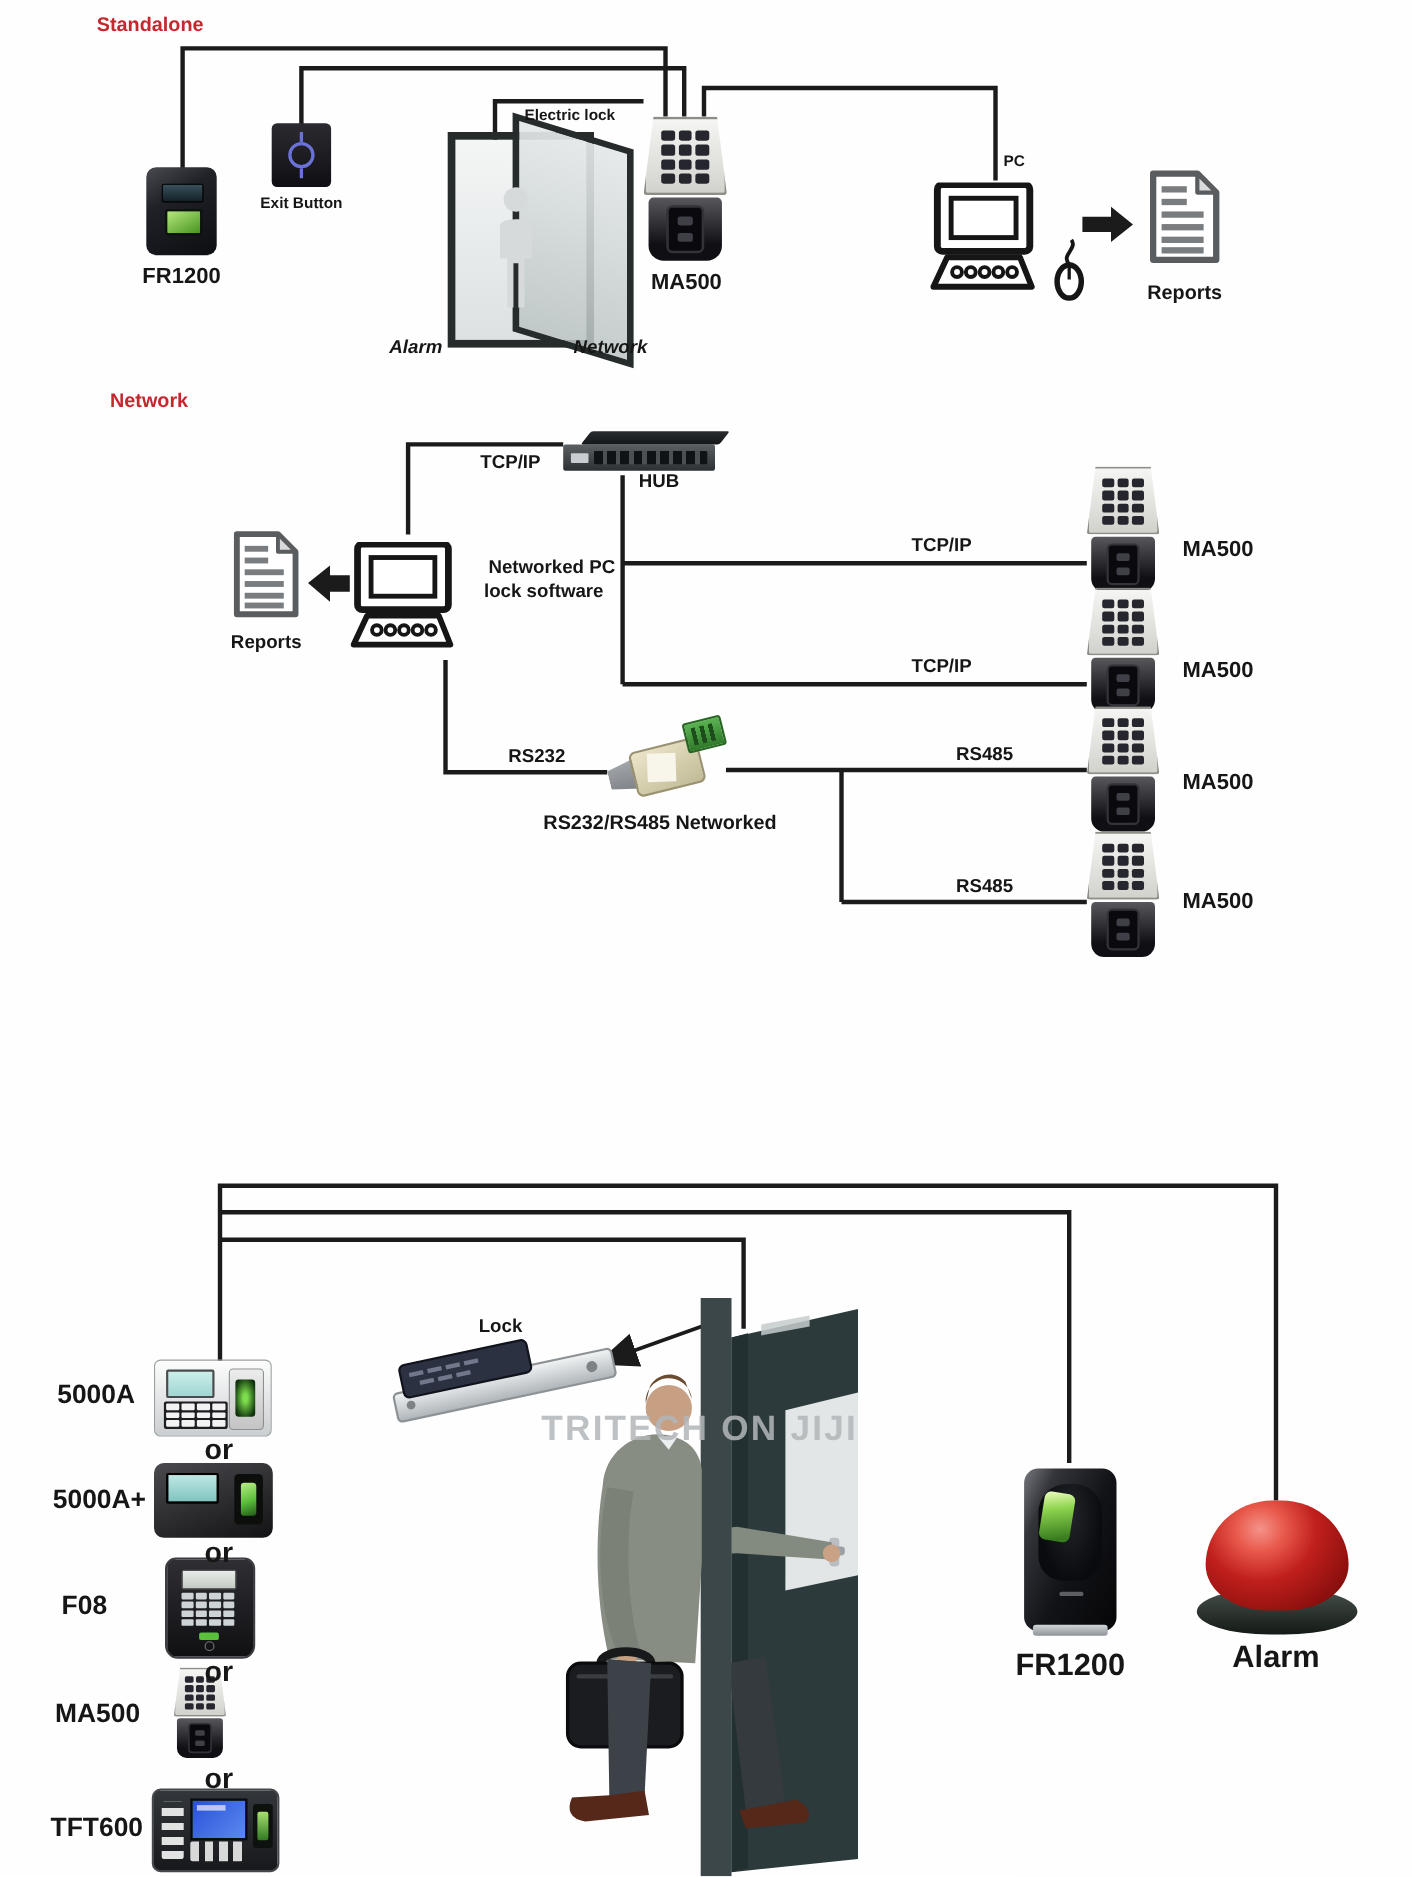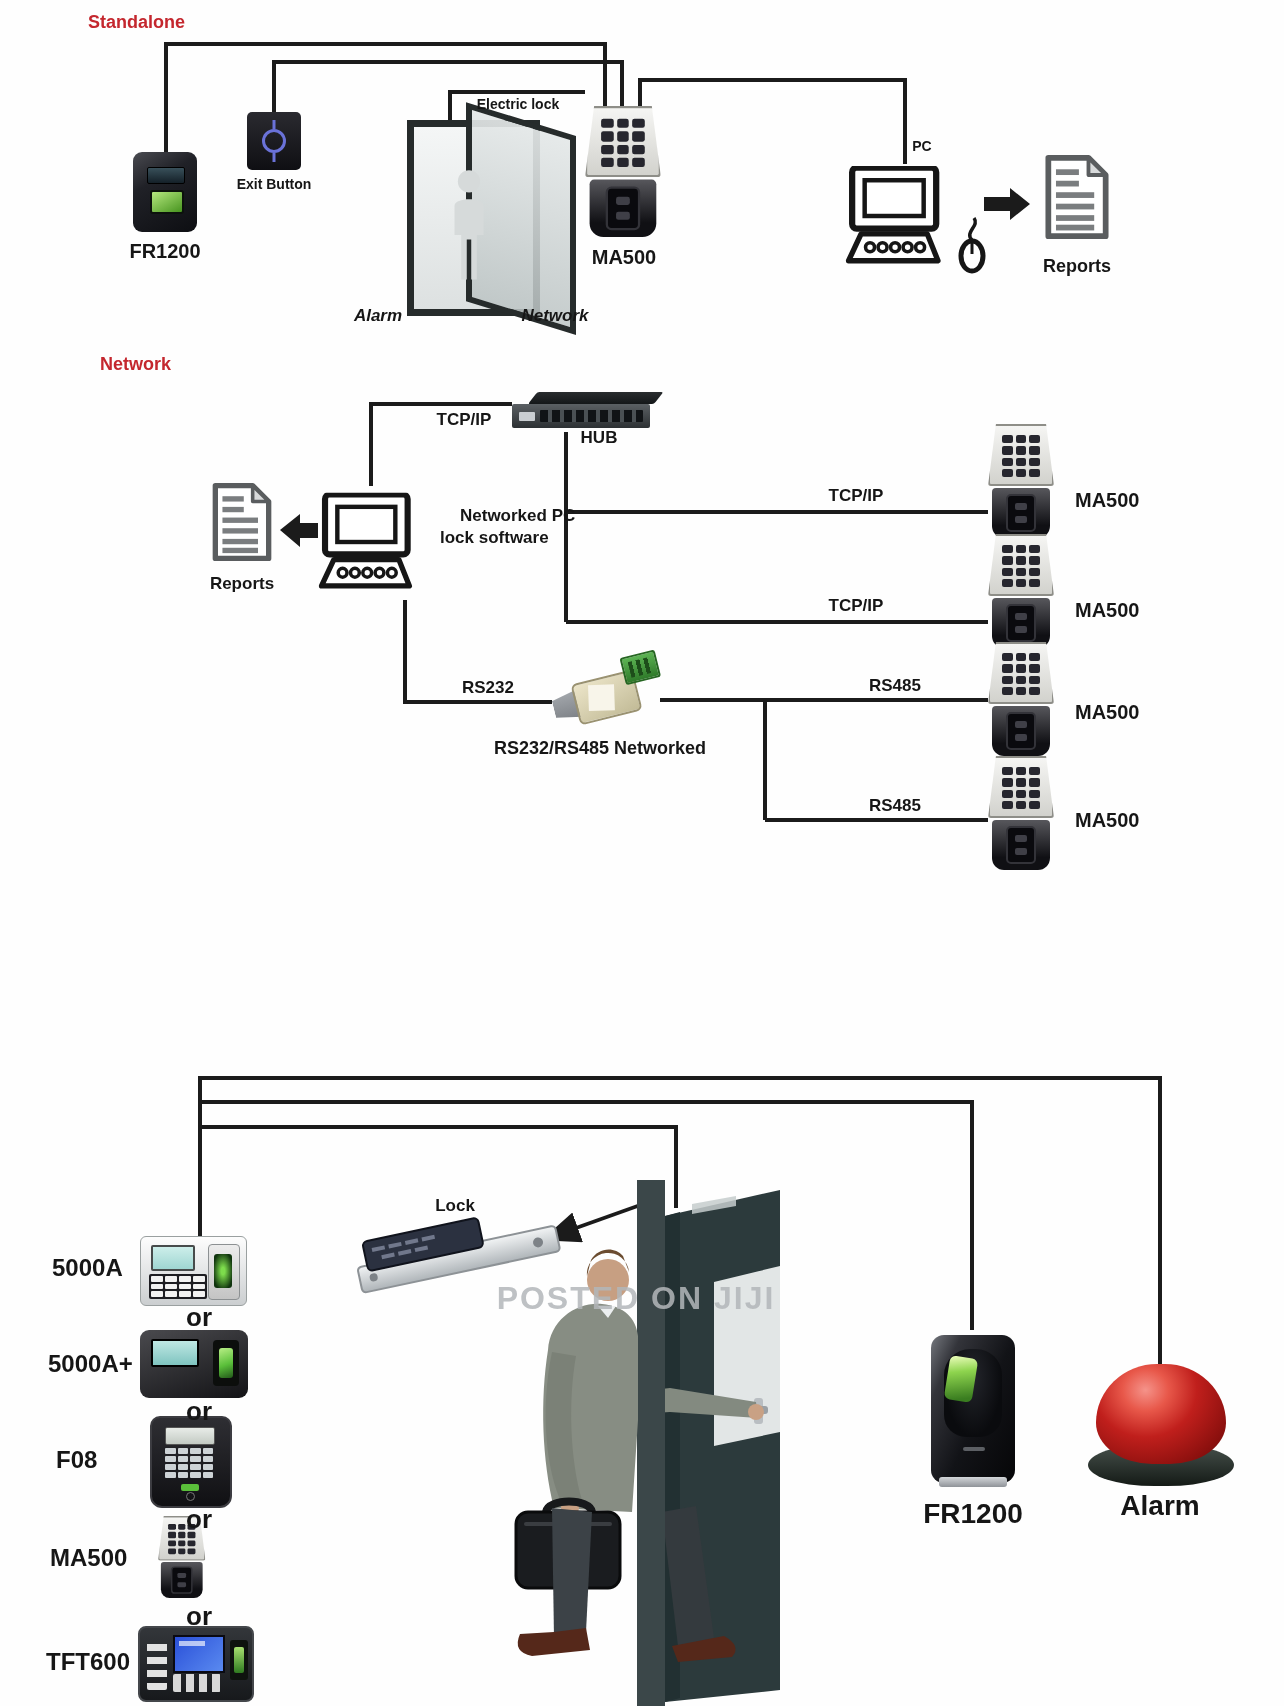--- a/index.html
+++ b/index.html
@@ -289,21 +289,21 @@
   </div>
   <div class="lbl fs17 lbl-c" style="left:599px;top:428px">HUB</div>
 
   <svg class="icon-svg" style="left:210px;top:480px;width:64px;height:84px" viewBox="0 0 72 90">
       <use href="#sym-reports"></use>
     </svg>
   <div class="lbl fs17 lbl-c" style="left:242px;top:574px">Reports</div>
   <svg class="icon-svg" style="left:318px;top:486px;width:116px;height:112px" viewBox="0 0 132 112">
       <use href="#sym-pc"></use>
     </svg>
-  <div class="lbl fs17" style="left:460px;top:506px">Networked PC</div>
+  <div class="lbl fs17" style="left:444px;top:506px">Networked PC</div>
   <div class="lbl fs17" style="left:440px;top:528px">lock software</div>
 
   <div class="lbl fs17 lbl-c" style="left:856px;top:486px">TCP/IP</div>
   <div class="ma500-device" style="left:988px;top:424px">
     <div class="ma500-top">
         <i></i>
         <i></i>
         <i></i>
         <i></i>
         <i></i>
@@ -556,15 +556,15 @@
       <div class="frl-base"></div>
   </div>
   <div class="lbl fs28 lbl-c" style="left:973px;top:1498px">FR1200</div>
 
   <div class="alarm">
     <div class="alarm-base"></div>
       <div class="alarm-dome"></div>
   </div>
   <div class="lbl fs28 lbl-c" style="left:1160px;top:1490px">Alarm</div>
 
-  <div class="wm wm2">POSTED ON JIJI</div>
+  <div class="wm wm2">TRITECH ON JIJI</div>
 
 </div>
 
 </body></html>

